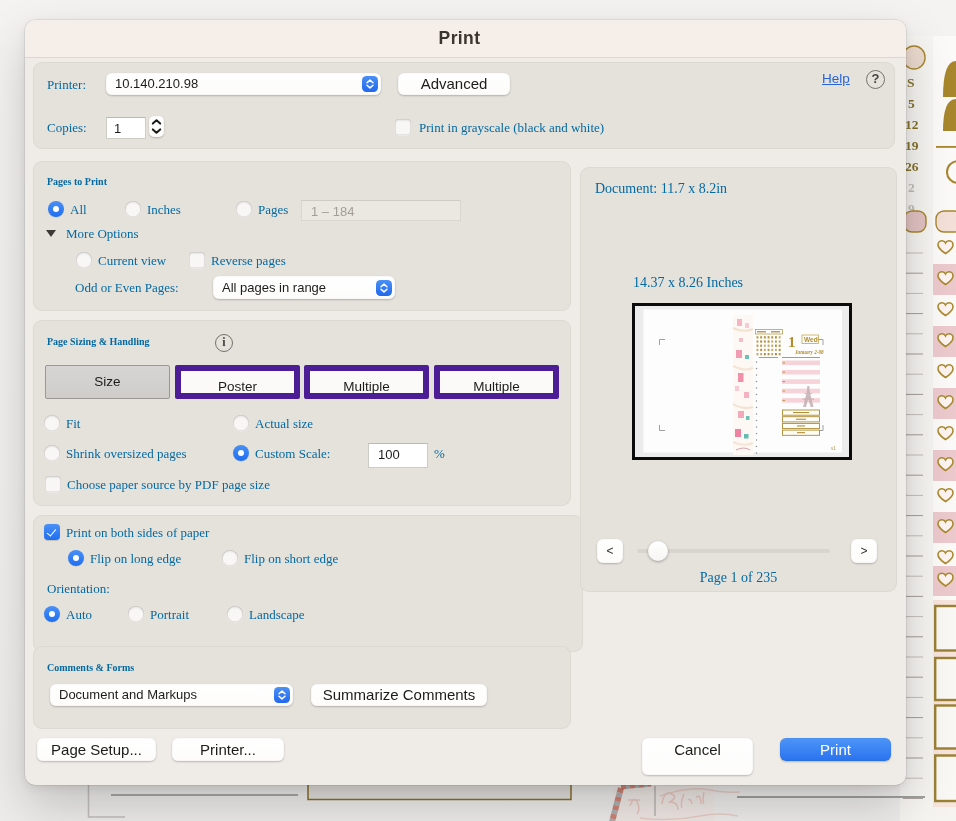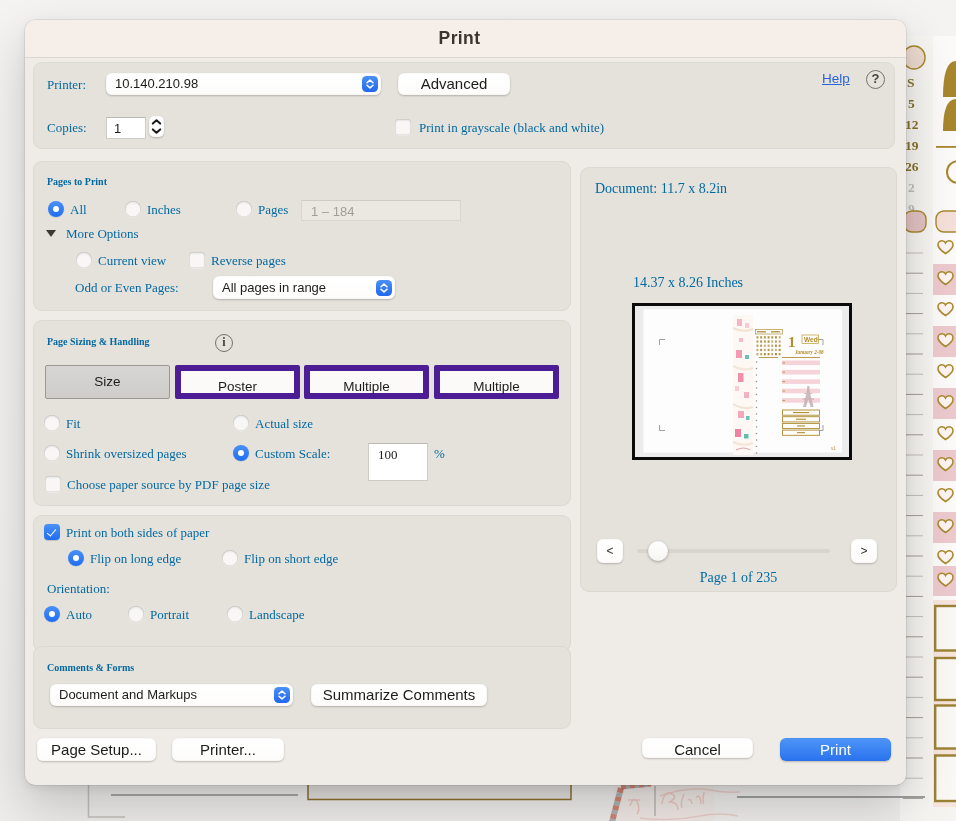--- a/index.html
+++ b/index.html
@@ -223,29 +223,29 @@
       <div class="segbtn" style="left:271px;top:45px;">Multiple</div>
       <div class="segbtn" style="left:401px;top:45px;">Multiple</div>
       <div class="radio" style="left:11px;top:95px;"></div>
       <div class="lbl" style="left:33px;top:96px;">Fit</div>
       <div class="radio" style="left:200px;top:95px;"></div>
       <div class="lbl" style="left:222px;top:96px;">Actual size</div>
       <div class="radio" style="left:11px;top:125px;"></div>
       <div class="lbl" style="left:33px;top:126px;">Shrink oversized pages</div>
       <div class="radio sel" style="left:200px;top:125px;"></div>
       <div class="lbl" style="left:222px;top:126px;">Custom Scale:</div>
-      <div class="tfield" style="left:335px;top:123px;width:60px;height:38px;font-family:Liberation Serif, serif;">
+      <div class="tfield" style="left:335px;top:123px;width:60px;height:25px;">
           <span style="position:absolute;left:9px;top:3px;">100</span>
         </div>
       <div class="lbl" style="left:401px;top:126px;">%</div>
       <div class="check" style="left:12px;top:156px;"></div>
       <div class="lbl" style="left:34px;top:157px;">Choose paper source by PDF page size</div>
     </div>
 
-    <div class="panel" id="p-sides" style="left:8px;top:495px;width:538px;height:137px;">
+    <div class="panel" id="p-sides" style="left:8px;top:495px;width:538px;height:137px;padding-left:12px;">
       <div class="check sel" style="left:11px;top:9px;"></div>
       <div class="lbl" style="left:33px;top:10px;">Print on both sides of paper</div>
       <div class="radio sel" style="left:35px;top:35px;"></div>
       <div class="lbl" style="left:57px;top:36px;">Flip on long edge</div>
       <div class="radio" style="left:189px;top:35px;"></div>
       <div class="lbl" style="left:211px;top:36px;">Flip on short edge</div>
       <div class="lbl" style="left:14px;top:66px;">Orientation:</div>
       <div class="radio sel" style="left:11px;top:91px;"></div>
       <div class="lbl" style="left:33px;top:92px;">Auto</div>
       <div class="radio" style="left:95px;top:91px;"></div>
@@ -409,16 +409,16 @@
       </div>
       <div class="wbtn" style="left:17px;top:372px;width:26px;height:24px;line-height:24px;font-size:12px;color:#333;">&lt;</div>
       <div class="wbtn" style="left:271px;top:372px;width:26px;height:24px;line-height:24px;font-size:12px;color:#333;">&gt;</div>
       <div class="abs" style="left:57px;top:382px;width:193px;height:4px;border-radius:2px;background:#d8d4ce;"></div>
       <div class="abs" style="left:68px;top:374px;width:20px;height:20px;border-radius:50%;background:linear-gradient(180deg,#ffffff,#f6f5f3);box-shadow:0 1px 3px rgba(0,0,0,0.3),inset 0 0 0 0.5px rgba(0,0,0,0.06);"></div>
       <div class="lbl" style="left:0;top:403px;width:317px;text-align:center;font-size:14px;">Page 1 of 235</div>
     </div>
 
     <div class="wbtn" style="left:12px;top:718px;width:119px;height:23px;line-height:23px;">Page Setup...</div>
     <div class="wbtn" style="left:147px;top:718px;width:112px;height:23px;line-height:23px;">Printer...</div>
-    <div class="wbtn" style="left:617px;top:718px;width:111px;height:20px;line-height:23px;">Cancel</div>
+    <div class="wbtn" style="left:617px;top:718px;width:111px;height:37px;line-height:23px;">Cancel</div>
     <div class="wbtn" style="left:755px;top:718px;width:111px;height:23px;line-height:23px;background:linear-gradient(180deg,#4d95f7,#2a72ee);color:#fff;">Print</div>
   </div>
 </div>
 
 </body></html>

